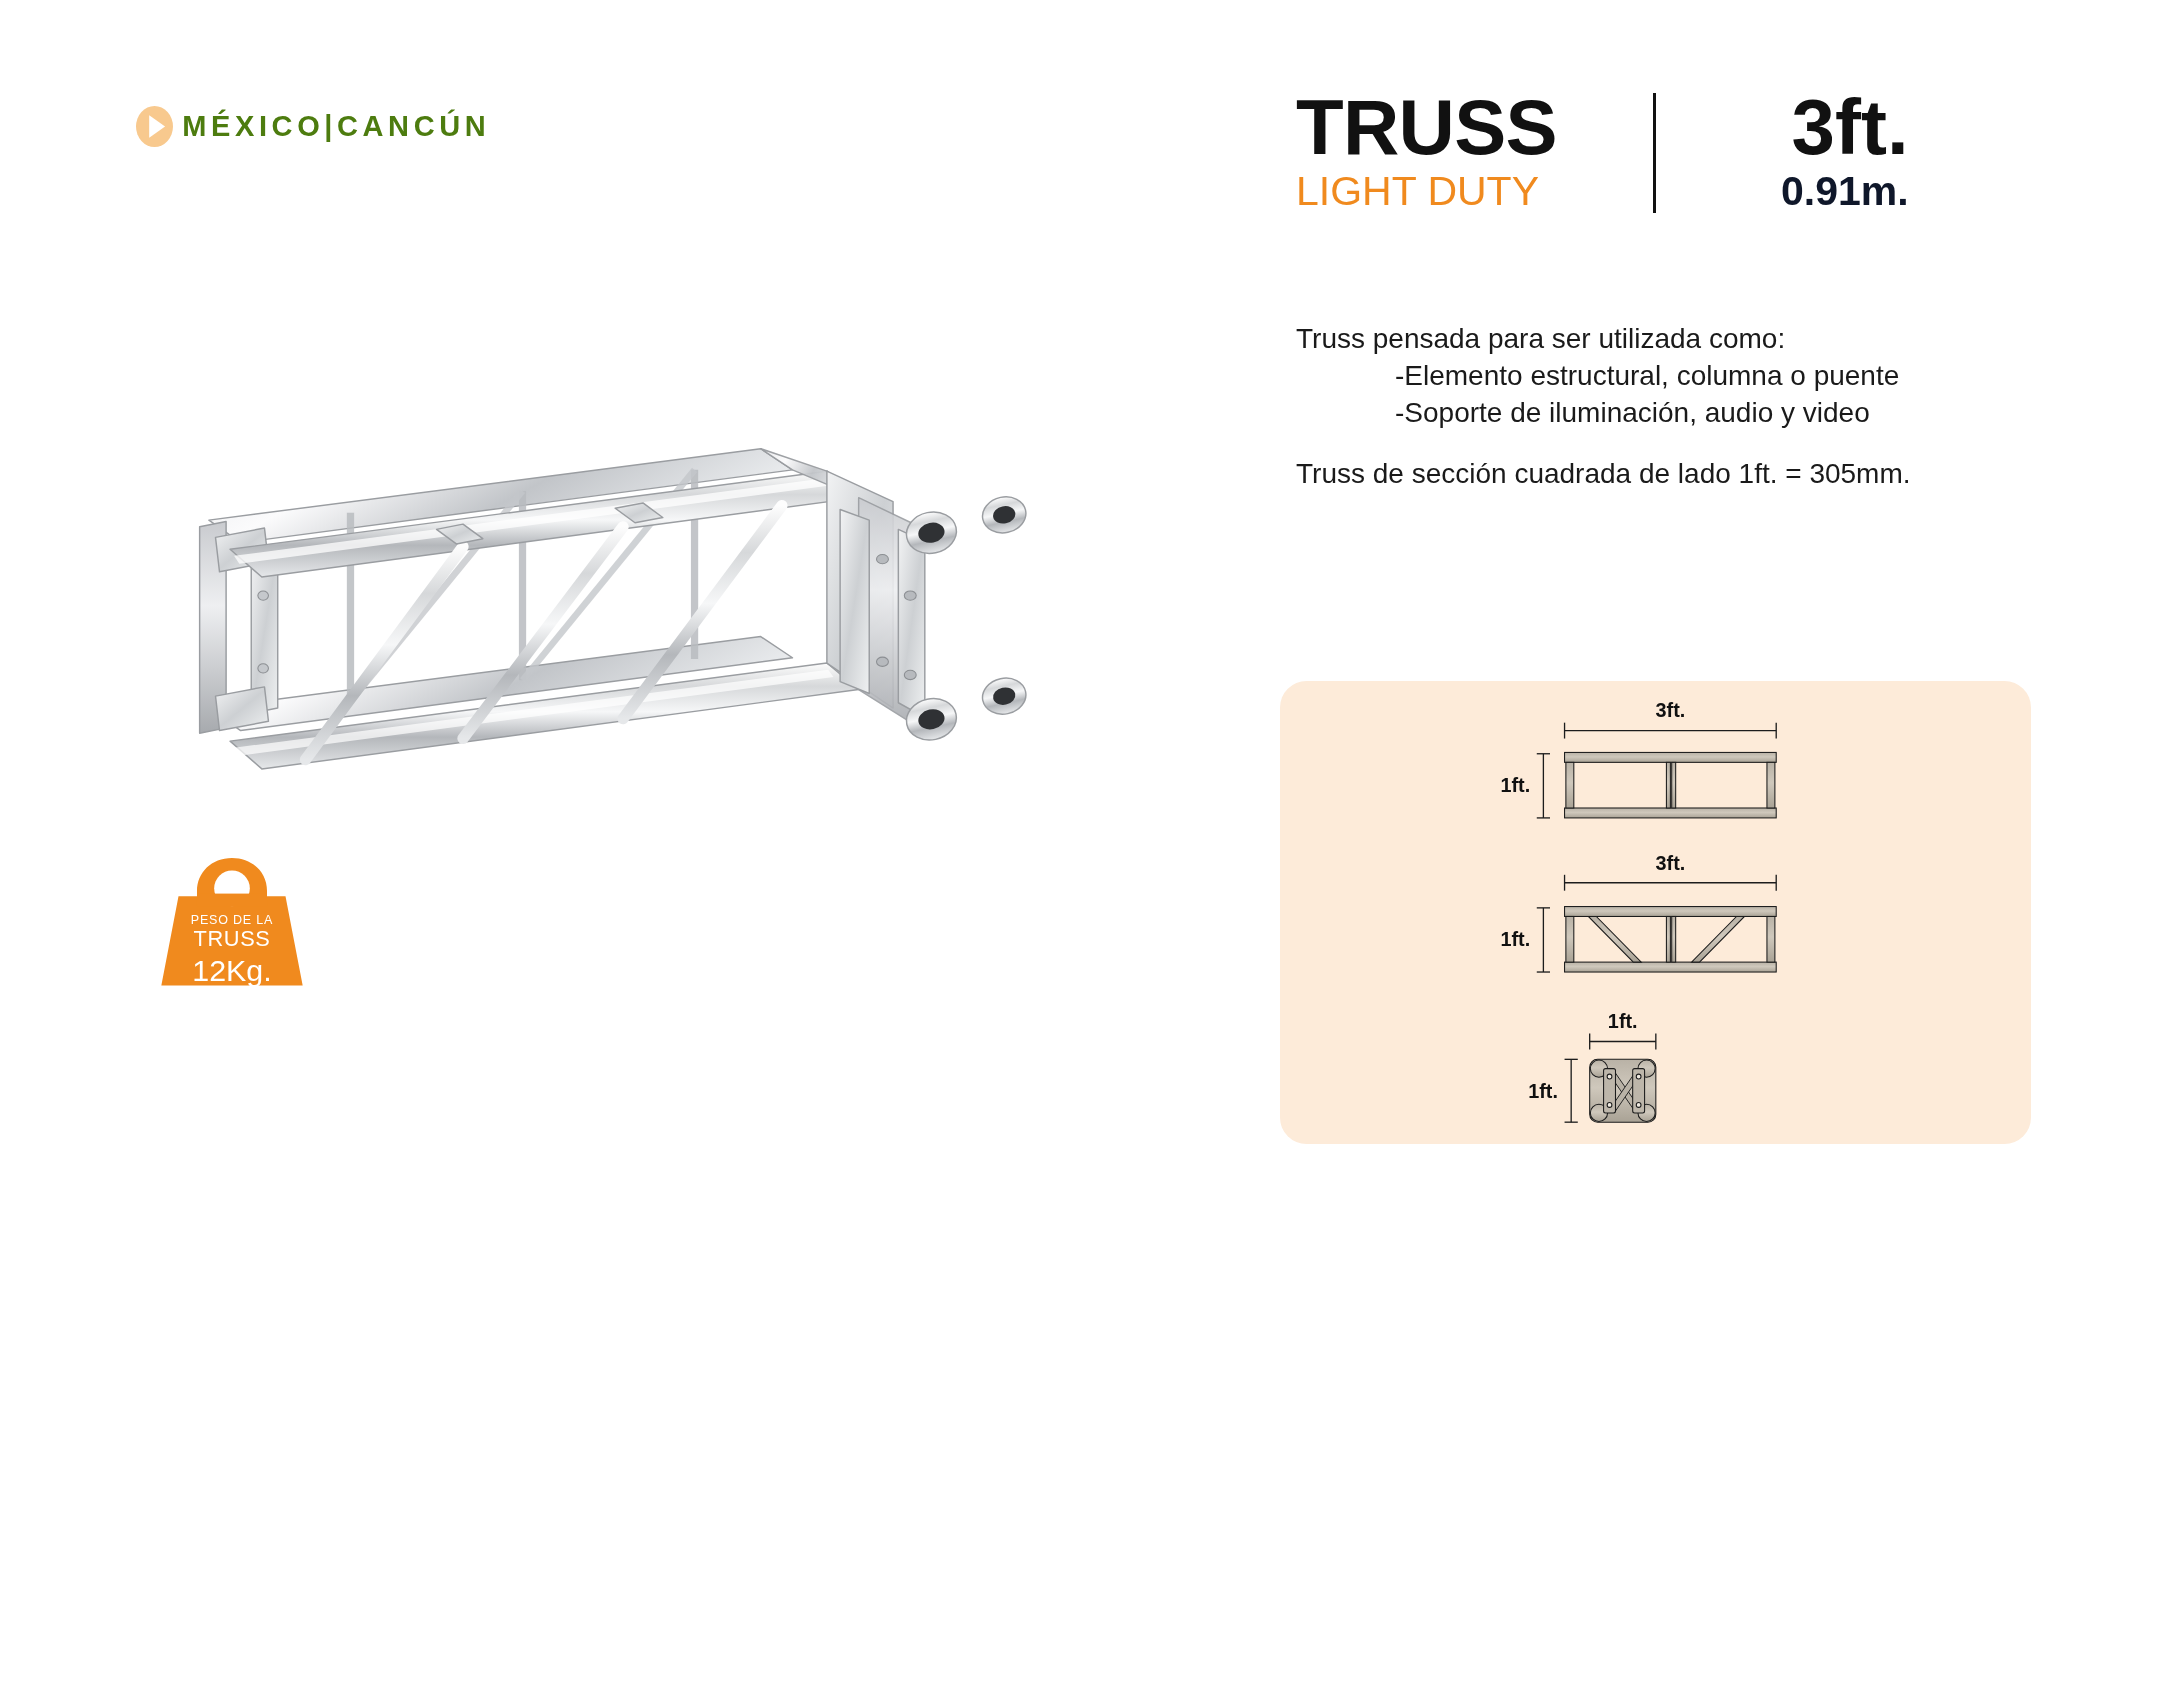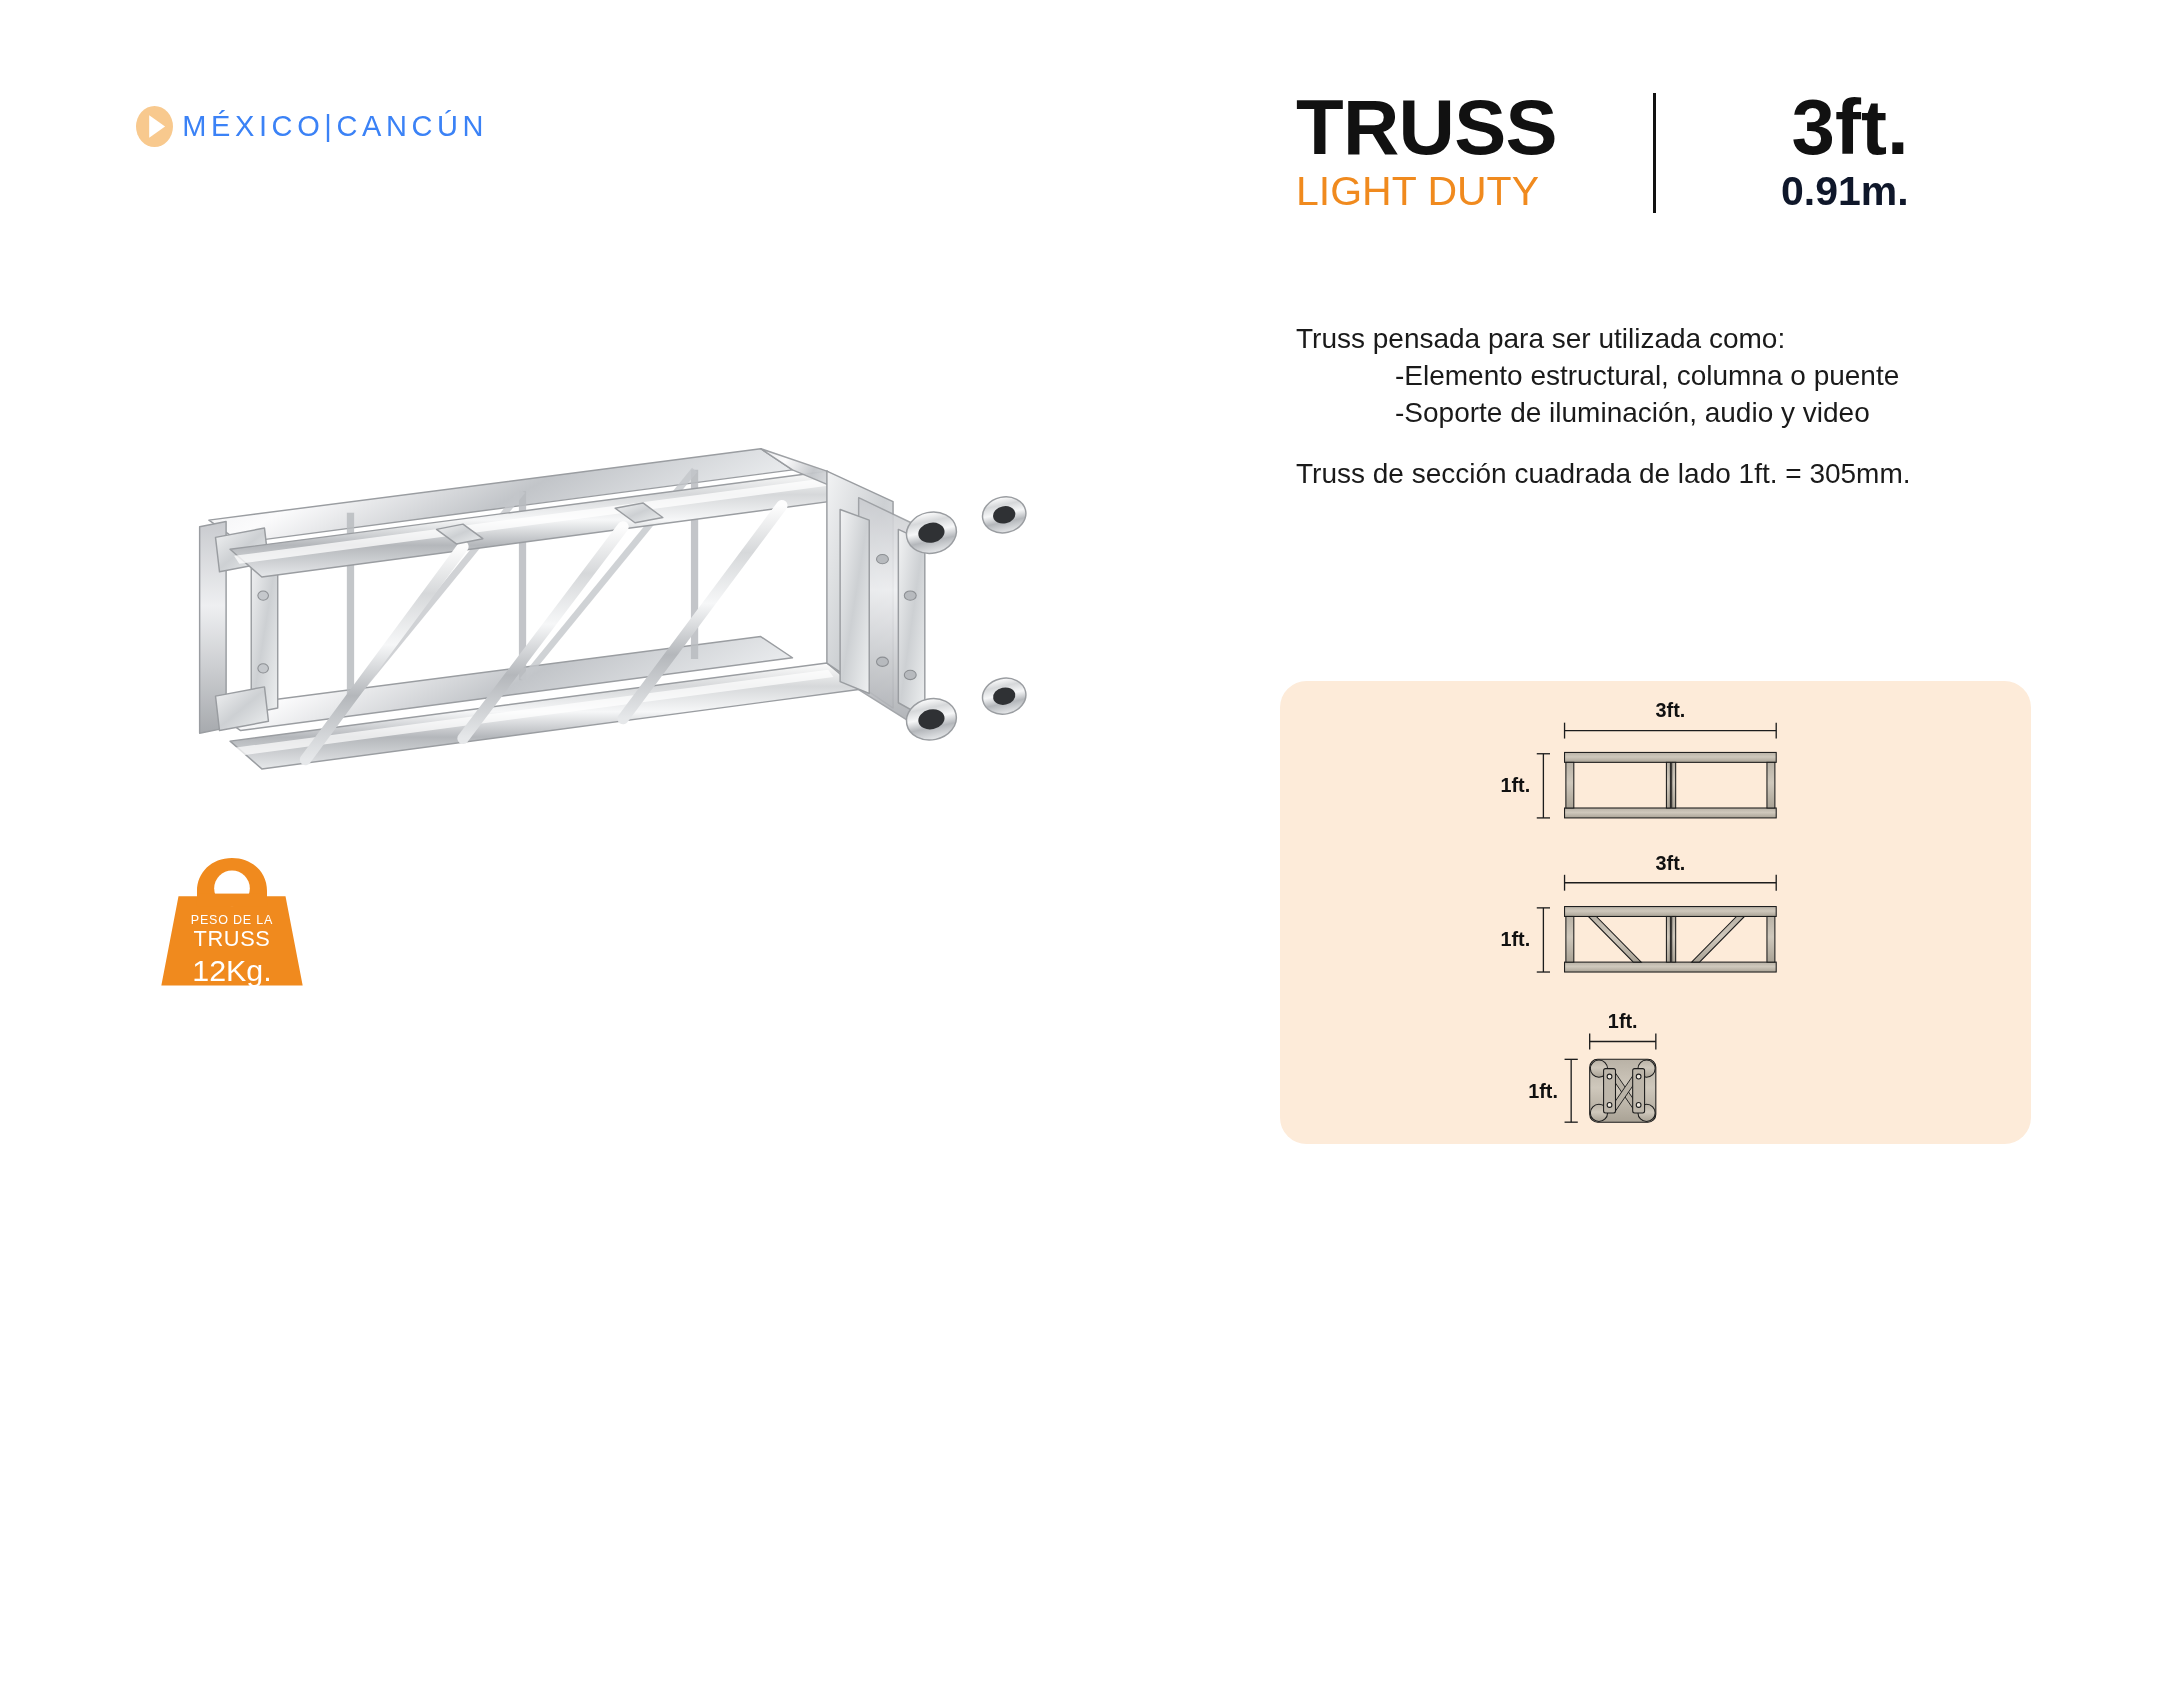--- a/index.html
+++ b/index.html
@@ -12,21 +12,21 @@
   .page { position: relative; width: 2183px; height: 1687px; background: #fff; }
 
   
   .logo { position: absolute; left: 136px; top: 99px; }
   .logo-word { font-size: 63px; font-weight: 700; letter-spacing: -1.3px;
                line-height: 1.0; white-space: nowrap; font-stretch: condensed; }
   .logo-rigging { color: #949494; }
   .logo-plot { color: #F8C98E; }
   .logo-sub { display: flex; align-items: center; margin-top: 6.6px; }
   .logo-play { position: relative; width: 37px; height: 41px; margin-right: 9.3px; flex: none; }
-  .logo-sub-text { font-size: 29px; font-weight: 400; color: #3b82f6;
+  .logo-sub-text { font-size: 29px; font-weight: 700; color: #4d7c0f;
                    letter-spacing: 4.6px; white-space: nowrap; }
 
   
   .title-block { position: absolute; left: 1296px; top: 89px; display: flex; align-items: flex-start; }
   .title-main { width: 357px; }
   .title-big { font-size: 78px; font-weight: 700; color: #111; line-height: 0.98;
                letter-spacing: -0.7px; }
   .title-sub { font-size: 41px; font-weight: 400; color: #F08A1E; line-height: 1.15;
                margin-top: 2.6px; letter-spacing: 0px; }
   .title-divider { width: 2.6px; background: #111; height: 120px; margin: 4px 41px 0 0; }

